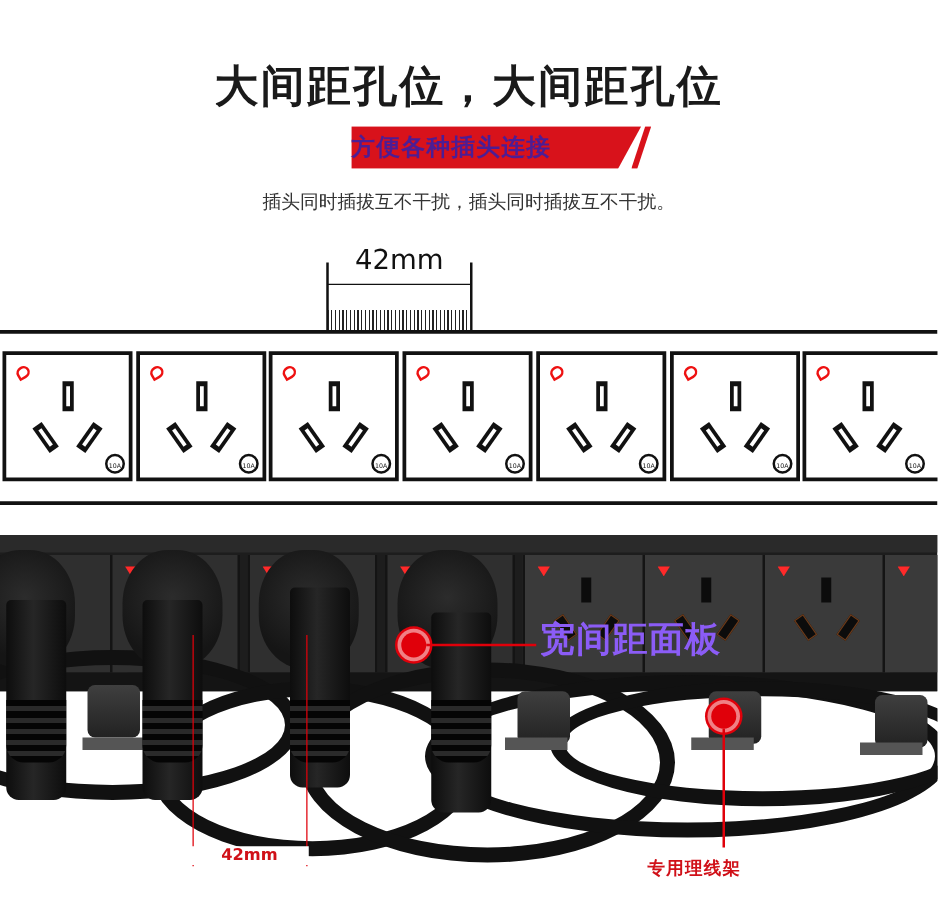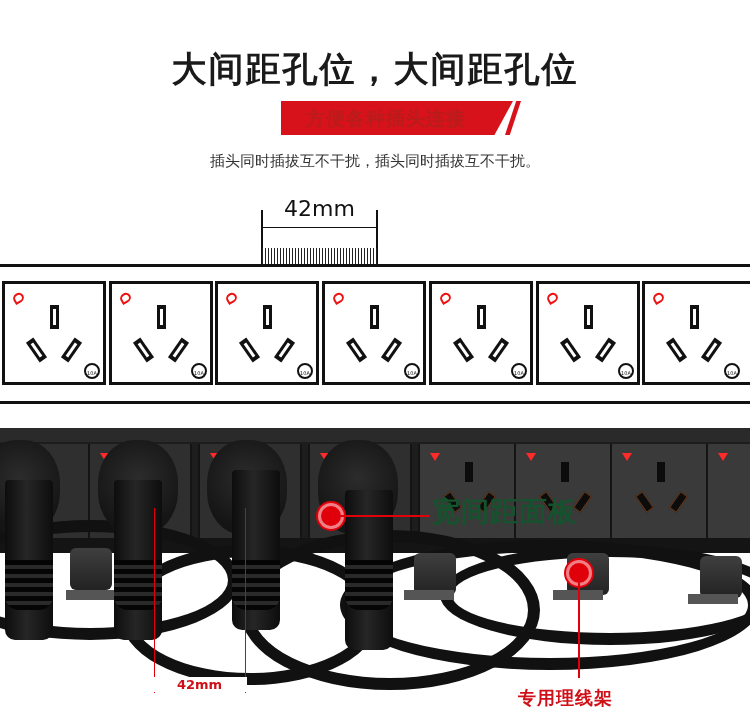--- a/index.html
+++ b/index.html
@@ -3,22 +3,22 @@
 <meta charset="utf-8">
 <style>
   html, body { margin:0; padding:0; }
   body { width:750px; height:727px; background:#ffffff; position:relative; overflow:hidden;
          font-family:"DejaVu Sans", "Liberation Sans", sans-serif; }
   .abs { position:absolute; }
   .title { left:0; width:750px; top:46px; text-align:center; font-size:35px; font-weight:bold;
            color:#1a1a1a; letter-spacing:2px; }
   .banner { left:281px; top:101px; width:232px; height:34px; background:#d8121b;
             clip-path:polygon(0 0, 100% 0, 92% 100%, 0 100%); }
-  .banner-text { left:281px; top:101px; width:210px; height:34px; line-height:34px; text-align:center;
-                 color:#b91c1c; font-size:19px; font-weight:bold; letter-spacing:1px; }
+  .banner-text { left:281px; top:101px; width:210px; height:34px; line-height:34px; 
+                 color:#4c1d95; font-size:19px; font-weight:bold; letter-spacing:1px; }
   .slash { left:505px; top:101px; width:16px; height:34px; background:#d8121b;
            clip-path:polygon(70% 0, 100% 0, 30% 100%, 0 100%); }
   .subtitle { left:0; width:750px; top:152px; text-align:center; font-size:15px; color:#333; }
   .dim-label { left:262px; top:196px; width:115px; text-align:center; font-size:22px; color:#111; }
   .dim-tick { width:2px; background:#111; }
   .dim-arrow { left:262px; top:227px; width:115px; height:1px; background:#111; }
   .ruler { left:262px; top:248px; width:115px; height:16px;
            background:repeating-linear-gradient(90deg,#222 0 1px,transparent 1px 3px); 
            -webkit-mask:linear-gradient(#000,#000); }
   .strip-line { left:0; width:750px; height:3px; background:#111; }
@@ -46,22 +46,22 @@
   .mpin-r { left:62px; transform:rotate(35deg); }
   .plug { width:80px; height:95px; background:radial-gradient(circle at 50% 40%, #2c2c2c 0, #151515 70%); border-radius:45%; }
   .plug-body { width:48px; height:160px; background:linear-gradient(90deg,#0d0d0d,#262626 45%,#0d0d0d); border-radius:4px 4px 10px 10px; }
   .plug-ribs { width:48px; height:50px; background:repeating-linear-gradient(180deg,#050505 0 5px,#2a2a2a 5px 9px); border-radius:0 0 14px 14px; }
   .cable { border:12px solid #111; border-radius:50%; box-sizing:border-box; }
   .clip { width:42px; height:42px; background:linear-gradient(#3f3f3f,#222); border-radius:6px; }
   .clip-base { width:50px; height:10px; background:#555; }
   .callout-dot { width:20px; height:20px; border-radius:50%; background:#e0000a; box-shadow:0 0 0 3px rgba(255,255,255,.5), 0 0 0 5px #e0000a; }
   .callout-line-h { height:2px; background:#e0000a; }
   .callout-line-v { width:2px; background:#e0000a; }
-  .panel-label { left:432px; top:493px; font-size:28px; font-weight:bold; color:#14532d; letter-spacing:1px; }
-  .rack-label { left:518px; top:686px; font-size:18px; font-weight:bold; color:#d01018; letter-spacing:1px; }
+  .panel-label { left:432px; top:493px; font-size:28px; font-weight:bold; color:#8b5cf6; letter-spacing:1px; }
+  .rack-label { left:518px; top:686px; font-size:14px; font-weight:bold; color:#d01018; letter-spacing:1px; }
   .m-dim-line { width:1px; background:#e0000a; }
   .m-dim-label { left:152px; top:677px; width:95px; text-align:center; font-size:13px; font-weight:bold; color:#d01018; background:#fff; }
   .m-dim-arrow { left:153px; top:686px; width:93px; height:1px; background:#e0000a; }
 </style>
 </head>
 <body>
 
 <div class="abs title">大间距孔位，大间距孔位</div>
 <div class="abs banner"></div>
 <div class="abs slash"></div>

